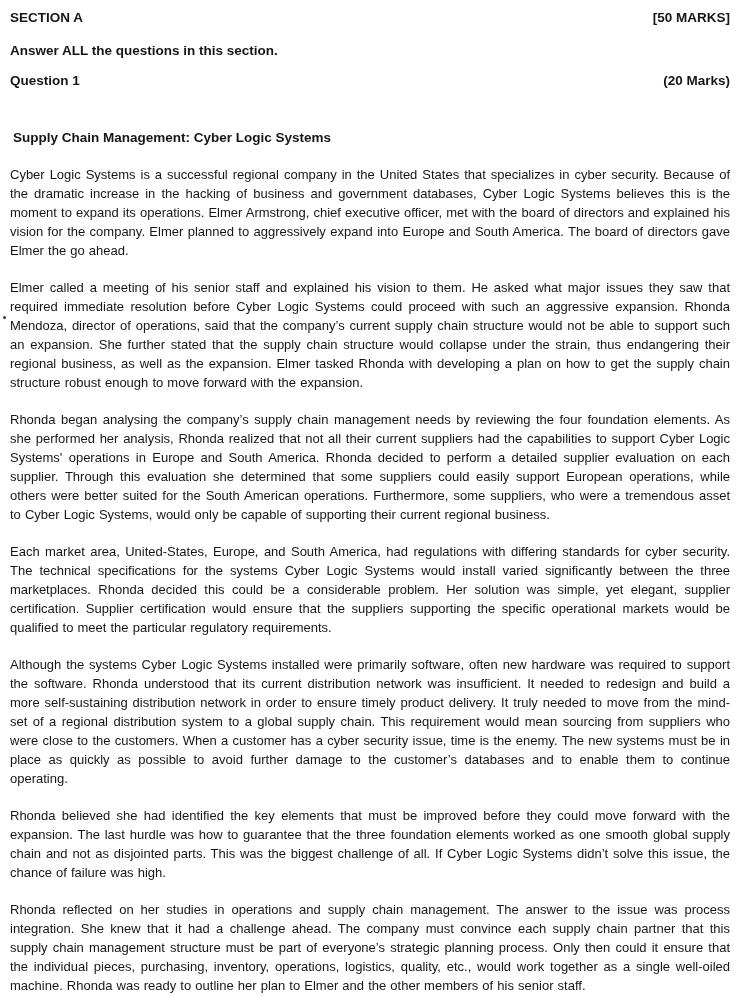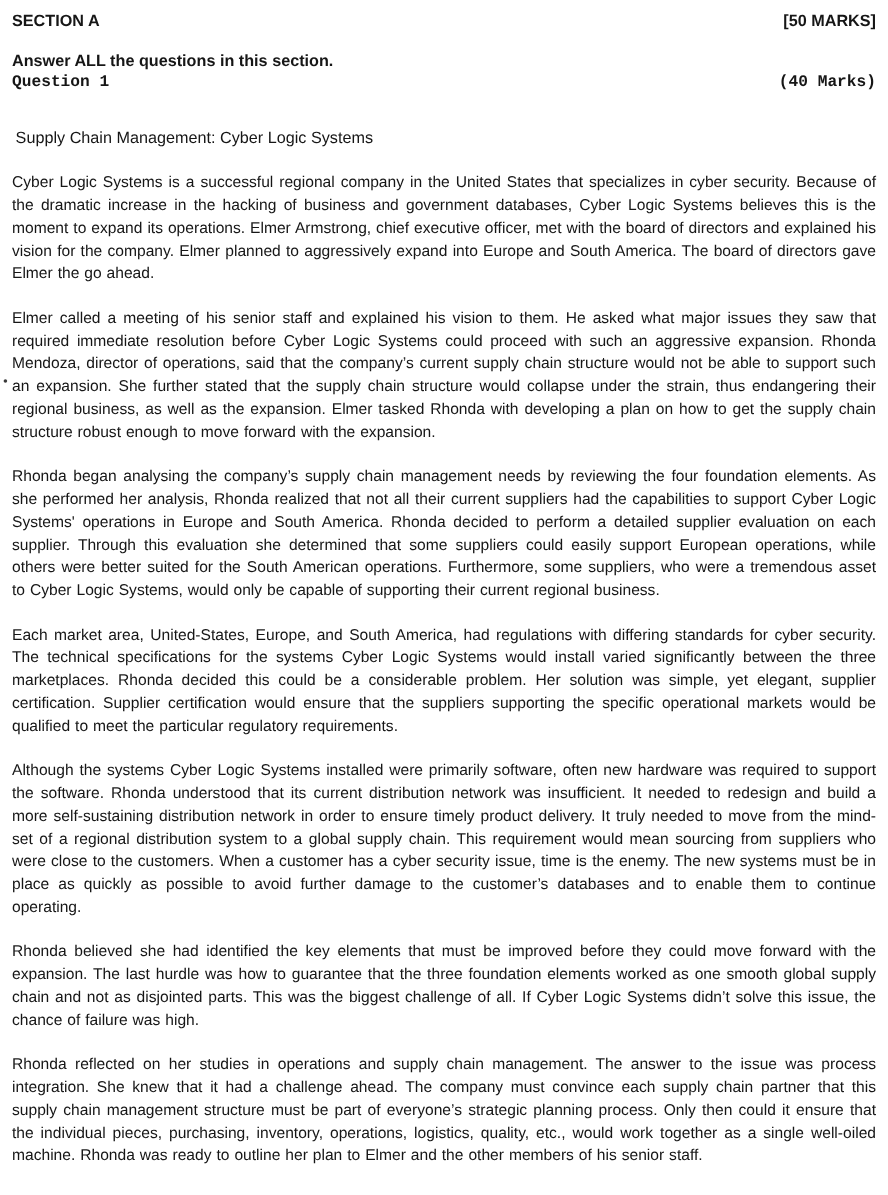--- a/index.html
+++ b/index.html
@@ -20,24 +20,24 @@
   }
   .hdr-row {
     display: flex;
     justify-content: space-between;
     align-items: flex-end;
     font-weight: bold;
     font-size: 13.5px;
     line-height: 19px;
   }
   .row-section { margin-bottom: 14px; }
-  .row-instruction { margin-bottom: 0; font-weight: bold; font-size: 13.5px; line-height: 19px; }
-  .row-question { margin-bottom: 26px; font-family: Liberation Mono, monospace; }
+  .row-instruction { margin-bottom: 11px; font-weight: bold; font-size: 13.5px; line-height: 19px; }
+  .row-question { margin-bottom: 38px; }
   .case-title {
-    font-weight: normal;
+    font-weight: bold;
     font-size: 13.5px;
     line-height: 19px;
     margin: 0 0 18px 0;
     padding-left: 3px;
   }
   .para {
     font-size: 13px;
     line-height: 19px;
     text-align: justify;
     margin: 16px 0 18px 0;
@@ -60,21 +60,21 @@
 
   <div class="hdr-row row-section">
     <span>SECTION A</span>
     <span>[50 MARKS]</span>
   </div>
 
   <div class="row-instruction">Answer ALL the questions in this section.</div>
 
   <div class="hdr-row row-question">
     <span>Question 1</span>
-    <span>(40 Marks)</span>
+    <span>(20 Marks)</span>
   </div>
 
   <div class="case-title">Supply Chain Management: Cyber Logic Systems</div>
 
   <p class="para">Cyber Logic Systems is a successful regional company in the United States that specializes in cyber security. Because of the dramatic increase in the hacking of business and government databases, Cyber Logic Systems believes this is the moment to expand its operations. Elmer Armstrong, chief executive officer, met with the board of directors and explained his vision for the company. Elmer planned to aggressively expand into Europe and South America. The board of directors gave Elmer the go ahead.</p>
   <p class="para">Elmer called a meeting of his senior staff and explained his vision to them. He asked what major issues they saw that required immediate resolution before Cyber Logic Systems could proceed with such an aggressive expansion. Rhonda Mendoza, director of operations, said that the company’s current supply chain structure would not be able to support such an expansion. She further stated that the supply chain structure would collapse under the strain, thus endangering their regional business, as well as the expansion. Elmer tasked Rhonda with developing a plan on how to get the supply chain structure robust enough to move forward with the expansion.</p>
   <p class="para">Rhonda began analysing the company’s supply chain management needs by reviewing the four foundation elements. As she performed her analysis, Rhonda realized that not all their current suppliers had the capabilities to support Cyber Logic Systems' operations in Europe and South America. Rhonda decided to perform a detailed supplier evaluation on each supplier. Through this evaluation she determined that some suppliers could easily support European operations, while others were better suited for the South American operations. Furthermore, some suppliers, who were a tremendous asset to Cyber Logic Systems, would only be capable of supporting their current regional business.</p>
   <p class="para">Each market area, United-States, Europe, and South America, had regulations with differing standards for cyber security. The technical specifications for the systems Cyber Logic Systems would install varied significantly between the three marketplaces. Rhonda decided this could be a considerable problem. Her solution was simple, yet elegant, supplier certification. Supplier certification would ensure that the suppliers supporting the specific operational markets would be qualified to meet the particular regulatory requirements.</p>
   <p class="para">Although the systems Cyber Logic Systems installed were primarily software, often new hardware was required to support the software. Rhonda understood that its current distribution network was insufficient. It needed to redesign and build a more self-sustaining distribution network in order to ensure timely product delivery. It truly needed to move from the mind-set of a regional distribution system to a global supply chain. This requirement would mean sourcing from suppliers who were close to the customers. When a customer has a cyber security issue, time is the enemy. The new systems must be in place as quickly as possible to avoid further damage to the customer’s databases and to enable them to continue operating.</p>
   <p class="para">Rhonda believed she had identified the key elements that must be improved before they could move forward with the expansion. The last hurdle was how to guarantee that the three foundation elements worked as one smooth global supply chain and not as disjointed parts. This was the biggest challenge of all. If Cyber Logic Systems didn’t solve this issue, the chance of failure was high.</p>

